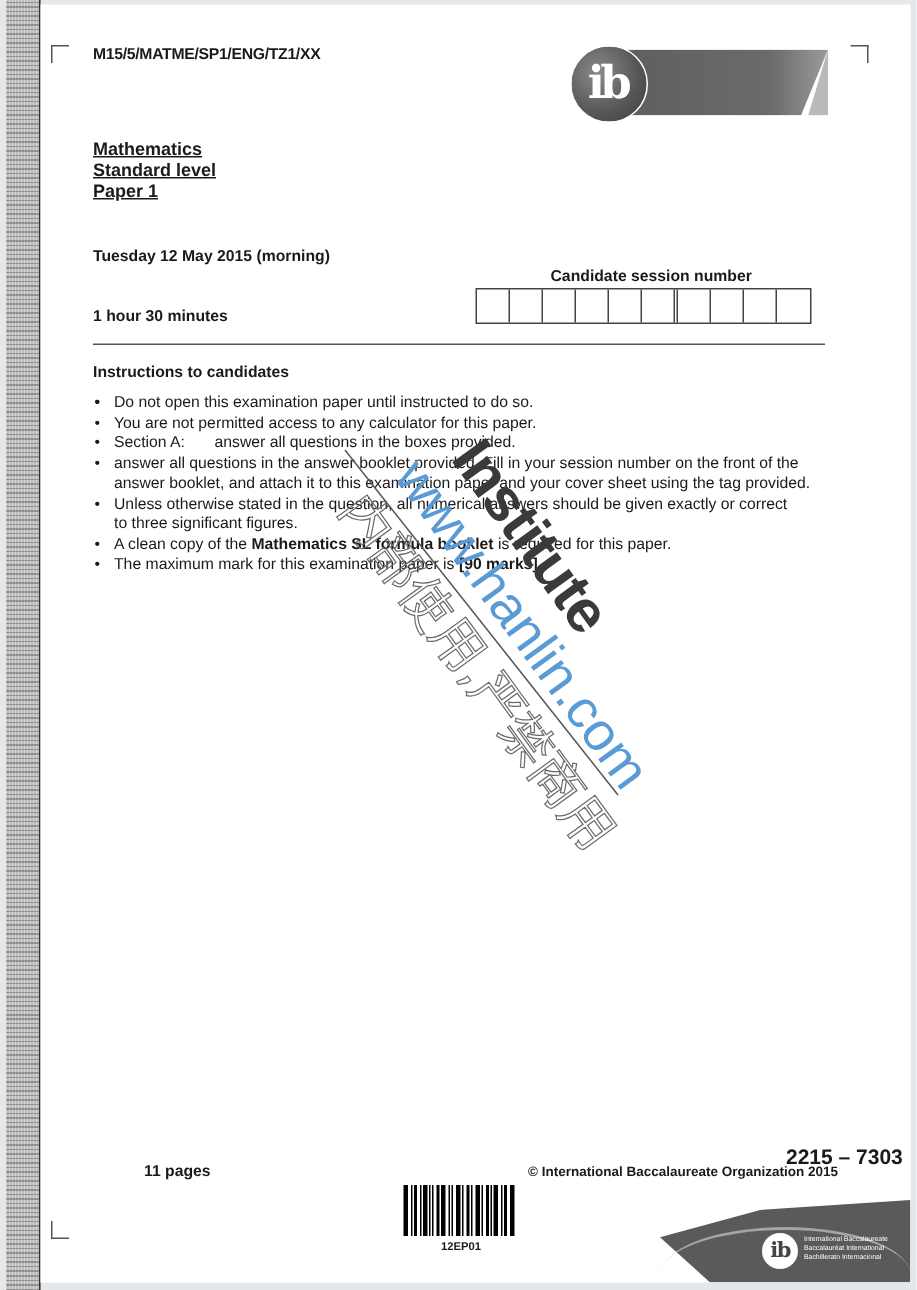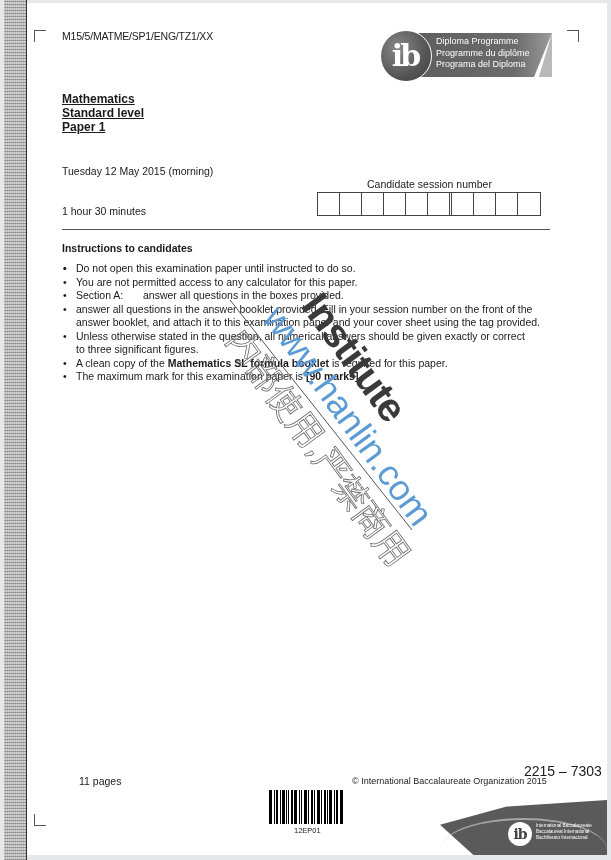--- a/index.html
+++ b/index.html
@@ -21,21 +21,21 @@
     }
     .page {
       position: absolute; left: 27px; top: 3px; width: 580px; height: 852px;
       background: #ffffff;
     }
     .corner { position: absolute; width: 11px; height: 11px; border-color: #555; border-style: solid; border-width: 0; }
     .corner.tl { left: 34px; top: 30px; border-top-width: 1.5px; border-left-width: 1.5px; }
     .corner.tr { left: 567px; top: 30px; border-top-width: 1.5px; border-right-width: 1.5px; }
     .corner.bl { left: 34px; top: 814px; border-bottom-width: 1.5px; border-left-width: 1.5px; }
 
-    .abs { position: absolute; white-space: nowrap; }
+    .abs { position: absolute; white-space: nowrap; font-weight: bold; }
     .code { left: 62px; top: 30px; font-size: 10.5px; letter-spacing: -0.2px; }
 
     .ib-logo { position: absolute; left: 380px; top: 30px; width: 172px; height: 52px; }
     .ib-band {
       position: absolute; left: 22px; top: 3px; width: 150px; height: 44px;
       background: linear-gradient(90deg, #5d5d5d 0%, #6b6b6b 75%, #9b9b9b 100%);
       clip-path: polygon(0 0, 100% 0, 88% 100%, 0 100%);
     }
     .ib-band-tail {
       position: absolute; left: 150px; top: 3px; width: 22px; height: 44px;
@@ -73,21 +73,21 @@
     .instr-title { left: 62px; top: 242px; font-size: 10.5px; font-weight: bold; }
     .instr-list { position: absolute; left: 62px; top: 262px; width: 495px; font-size: 10.5px; line-height: 13.5px; margin: 0; padding: 0; list-style: none; }
     .instr-list li { position: relative; padding-left: 14px; }
     .instr-list li .bullet { position: absolute; left: 1px; top: 0; }
     .sec-row { display: flex; }
     .sec-label { width: 67px; flex: none; }
     .sec-text { flex: 1; white-space: normal; }
 
     .watermark { position: absolute; left: 0; top: 0; width: 611px; height: 860px; pointer-events: none; }
 
-    .pages { left: 79px; top: 775px; font-size: 10.5px; }
+    .pages { left: 96px; top: 775px; font-size: 10.5px; }
     .doc-number { left: 524px; top: 763px; font-size: 14px; }
     .copyright { left: 352px; top: 776px; font-size: 9px; }
 
     .barcode { position: absolute; left: 269px; top: 790px; width: 80px; height: 34px; display: flex; align-items: stretch; }
     .barcode span { display: block; background: #000; }
     .barcode-label { left: 294px; top: 826px; font-size: 7.5px; }
 
     .footer-band {
       position: absolute; left: 440px; top: 800px; width: 167px; height: 55px;
       background: #5a5a5a;
@@ -114,25 +114,20 @@
 <div class="corner tr"></div>
 <div class="corner bl"></div>
 
 <div class="abs code">M15/5/MATME/SP1/ENG/TZ1/XX</div>
 
 <div class="ib-logo">
   <div class="ib-band"></div>
   <div class="ib-band-tail"></div>
   <div class="ib-circle"></div>
   <div class="ib-letters">ib</div>
-  <div class="ib-text">
-    <div>Diploma Programme</div>
-    <div>Programme du diplôme</div>
-    <div>Programa del Diploma</div>
-  </div>
 </div>
 
 <div class="abs subject">
   <div>Mathematics</div>
   <div>Standard level</div>
   <div>Paper 1</div>
 </div>
 
 <div class="abs date">Tuesday 12 May 2015 (morning)</div>
 <div class="abs duration">1 hour 30 minutes</div>

